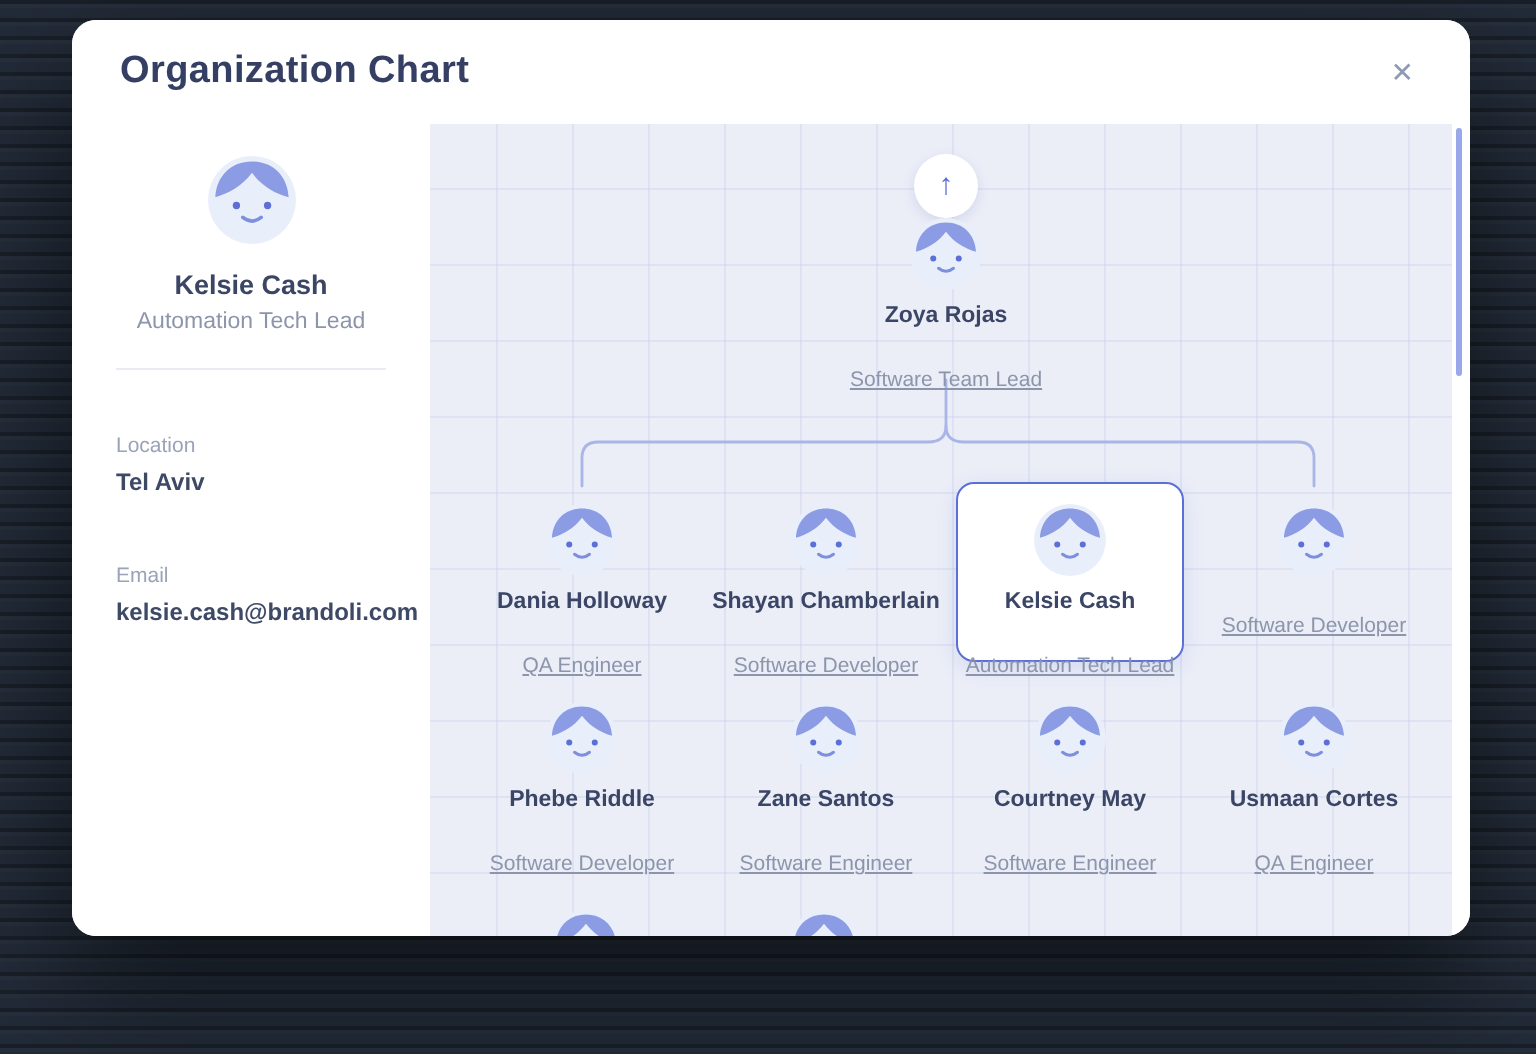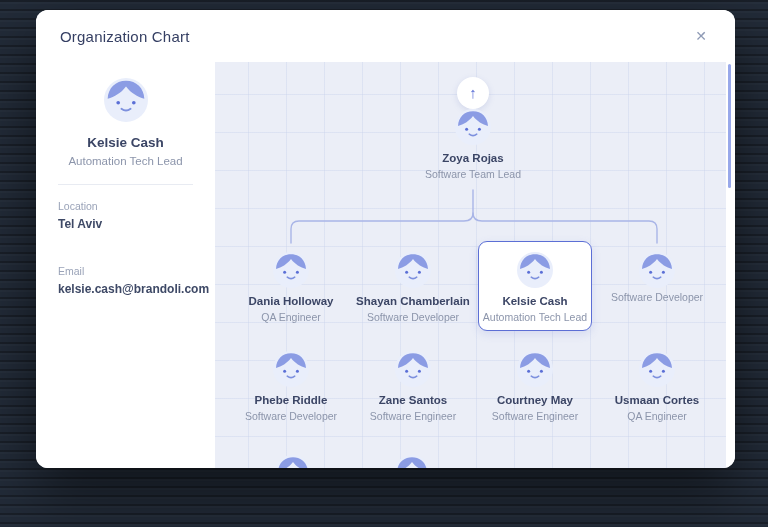--- a/index.html
+++ b/index.html
@@ -13,34 +13,34 @@
   .modal {
     position:absolute; left:36px; top:10px; width:699px; height:458px;
     background:#ffffff; border-radius:12px; overflow:hidden;
     box-shadow:0 25px 60px rgba(0,0,0,.55);
     display:flex; flex-direction:column;
   }
   .modal-header {
     height:52px; flex:0 0 52px; display:flex; align-items:center;
     justify-content:space-between; padding:0 24px; background:#fff;
   }
-  .modal-title { font-size:15px; font-weight:normal; color:#353f63; letter-spacing:.2px; }
+  .modal-title { font-size:19px; font-weight:bold; color:#353f63; letter-spacing:.2px; }
   .close-btn {
     border:none; background:transparent; color:#8e9ab5; font-size:14px;
     cursor:pointer; line-height:1; padding:4px; font-family:"Liberation Sans", sans-serif;
   }
   .modal-body { flex:1; display:flex; min-height:0; }
 
   
   .sidebar { width:179px; flex:0 0 179px; background:#fff; padding:16px 22px 0; }
   .avatar-big { width:44px; height:44px; display:block; margin:0 auto; }
   .profile-name { text-align:center; margin-top:13px; font-size:13.5px; font-weight:bold; color:#3b4565; }
   .profile-role { text-align:center; margin-top:5px; font-size:11.5px; color:#8c95ab; }
   .divider { border:none; border-top:1px solid #e8ebf2; margin:17px 0 0; }
-  .meta-label { margin-top:15px; font-size:10.5px; color:#9aa3b8; }
+  .meta-label { margin-top:32px; font-size:10.5px; color:#9aa3b8; }
   .meta-value { margin-top:5px; font-size:12px; color:#3e4966;font-weight:bold; }
 
   
   .chart {
     position:relative; flex:1; overflow:hidden;
     background-color:#ebeef7;
     background-image:
       linear-gradient(rgba(203,212,236,.45) 1px, transparent 1px),
       linear-gradient(90deg, rgba(203,212,236,.45) 1px, transparent 1px);
     background-size:38px 38px;
@@ -50,21 +50,21 @@
   .up-btn {
     position:absolute; left:242px; top:15px; width:32px; height:32px;
     border-radius:50%; background:#fff; border:none; cursor:pointer;
     box-shadow:0 2px 6px rgba(100,115,190,.18);
     color:#5b6fd6; font-size:15px; font-weight:bold; line-height:32px; text-align:center;
     font-family:"Liberation Sans", sans-serif;
   }
   .node { position:absolute; width:130px; text-align:center; cursor:pointer; }
   .node .avatar { width:36px; height:36px; display:block; margin:0 auto; }
   .n-name { margin-top:7px; font-size:11.5px; font-weight:bold; color:#3b4565; line-height:13px; }
-  .n-role { margin-top:3px; font-size:10.5px; color:#8c95ab; line-height:12px; }
+  .n-role { margin-top:19px; font-size:10.5px; color:#8c95ab; line-height:12px;text-decoration:underline; }
   .node.selected {
     width:114px; background:#fff; border:1.5px solid #5c6fd5; border-radius:9px;
     padding-top:10px; height:90px;
     box-shadow:0 3px 10px rgba(91,111,214,.16);
   }
   .partial-avatar { position:absolute; width:36px; height:36px; }
 
   
   .av-face { fill:#e9eefb; }
   .av-hair { fill:#8b9ce4; }

